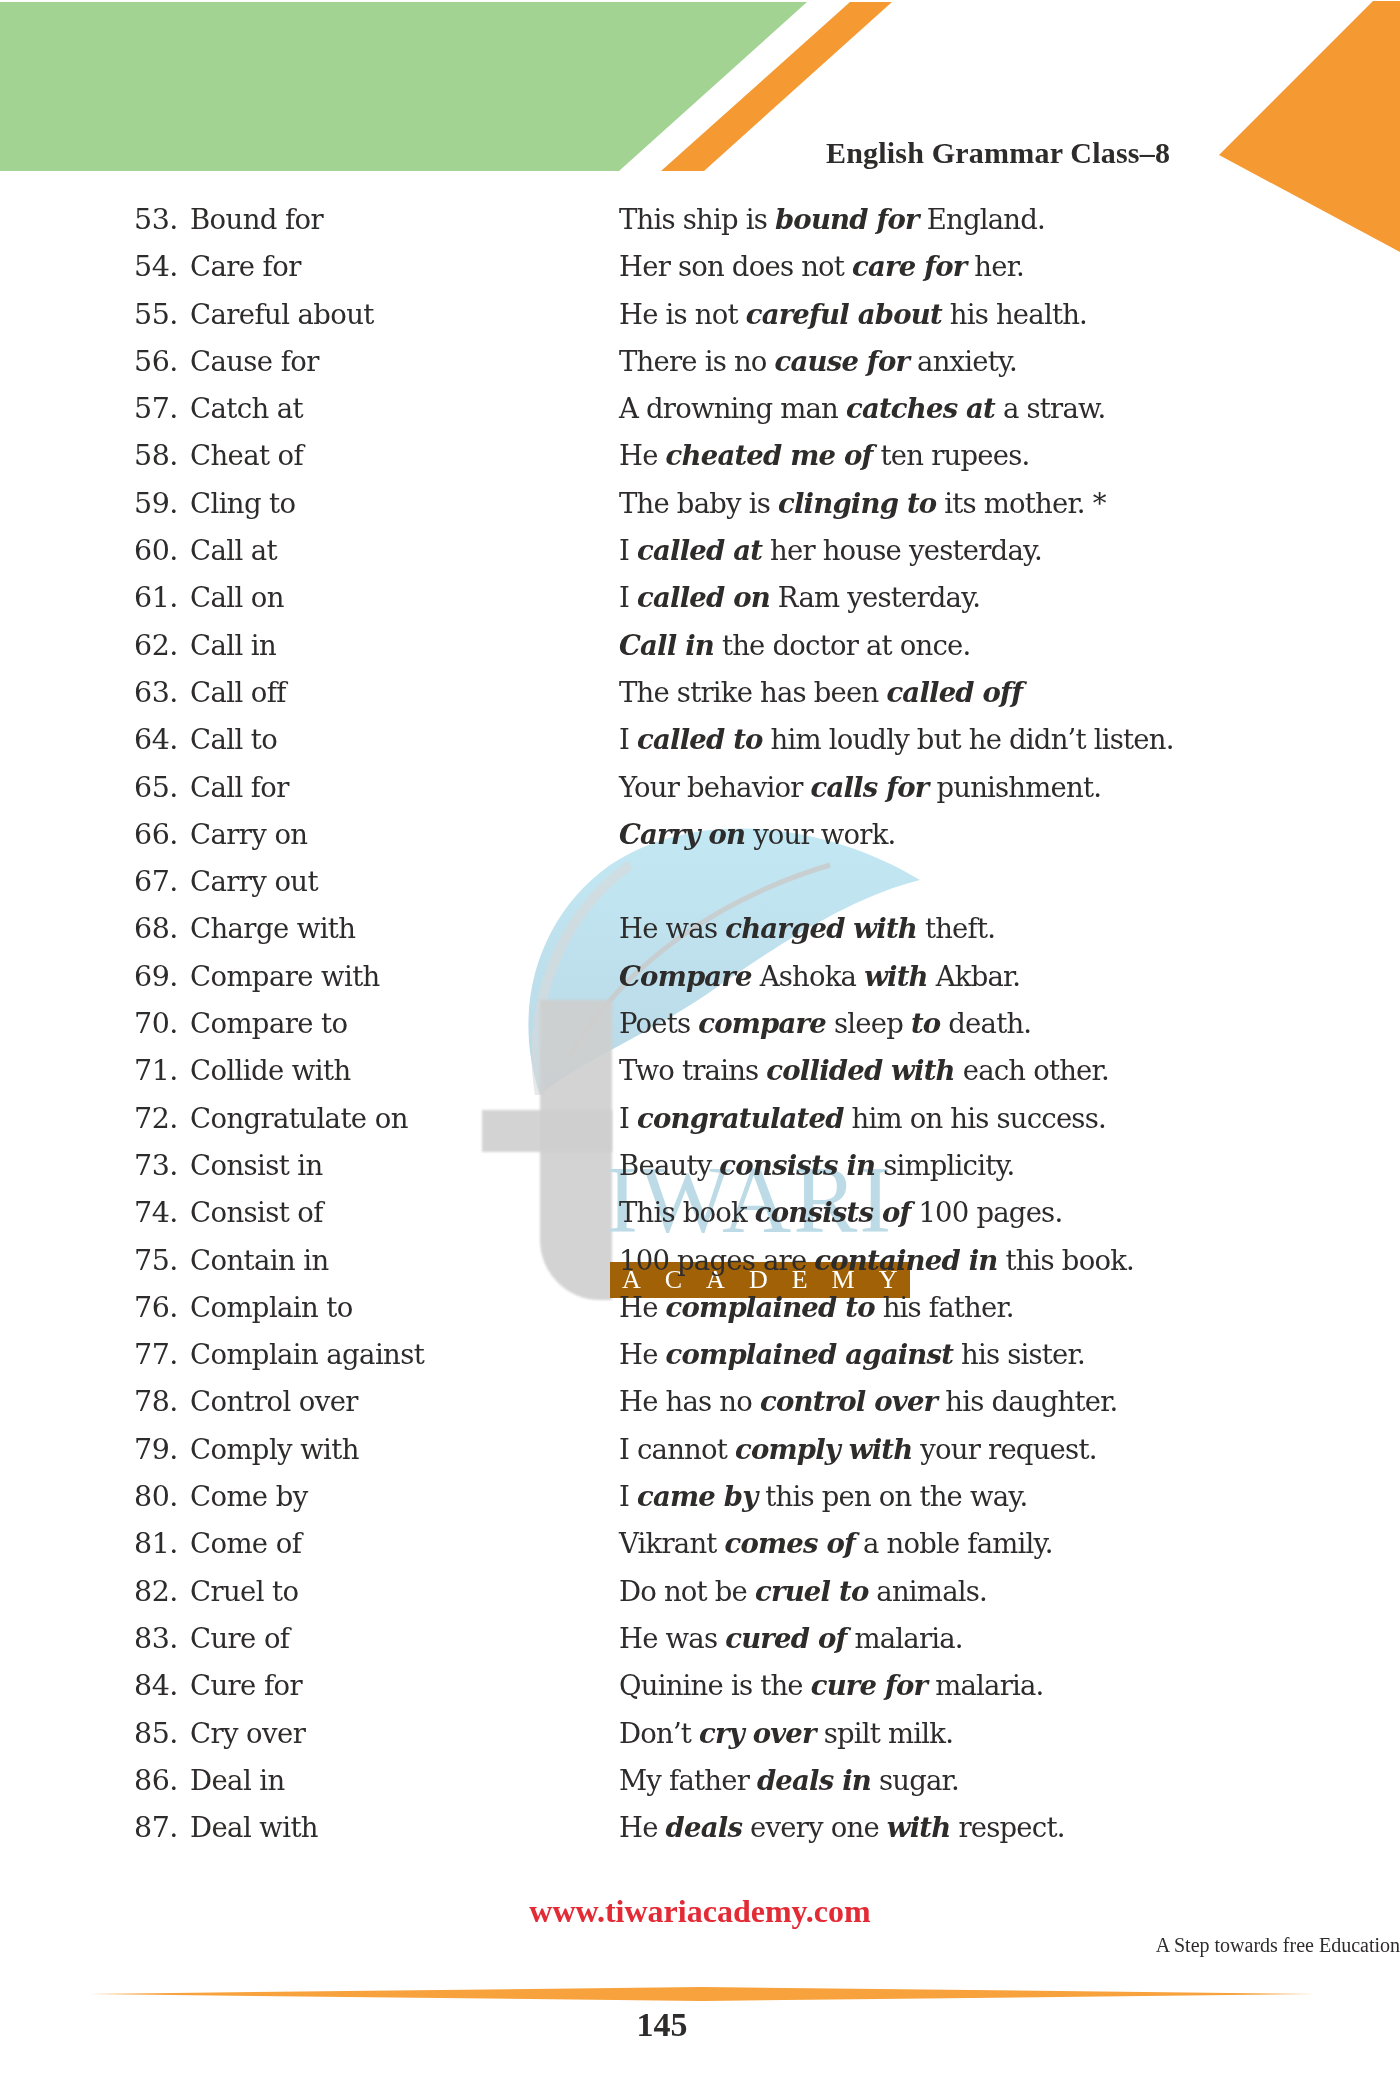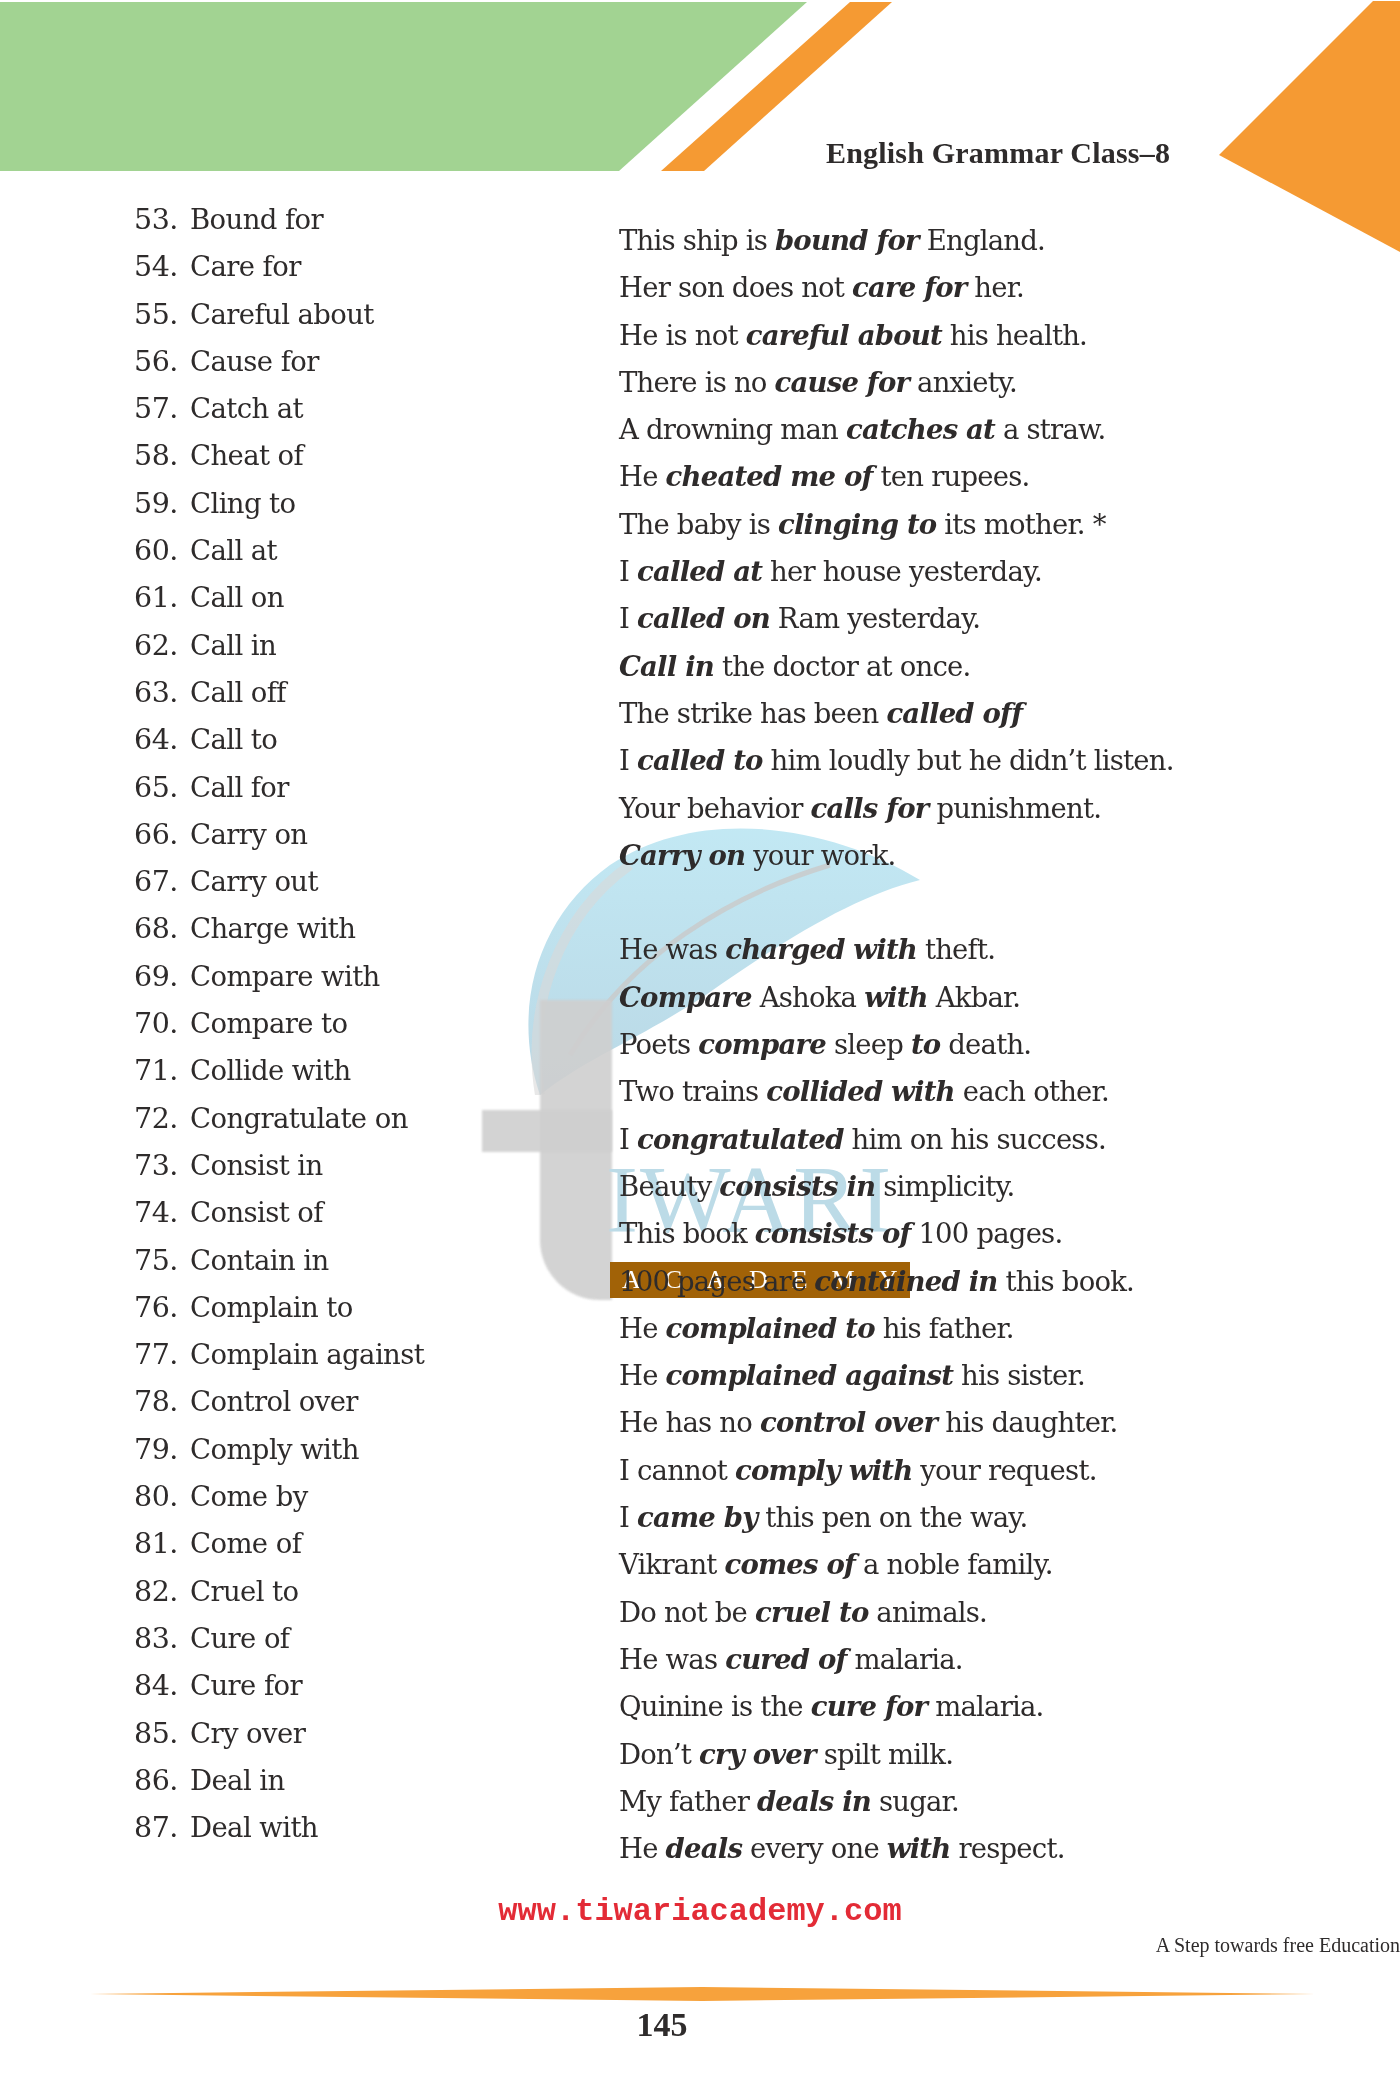--- a/index.html
+++ b/index.html
@@ -32,26 +32,26 @@
     letter-spacing: 24px; line-height: 36px; padding-left: 12px; box-sizing: border-box; overflow: hidden;
   }
 
   .rows { position: absolute; left: 0; top: 196px; width: 1400px; }
   .row {
     position: relative; height: 47.3px; font-size: 28.5px; line-height: 47.3px; white-space: nowrap;
     font-family: "DejaVu Serif", "Liberation Serif", serif;
   }
   .row .num { position: absolute; left: 134px; top: 0; letter-spacing: -0.5px; }
   .row .phrase { position: absolute; left: 190px; top: 0; letter-spacing: -0.6px; font-size: 27.5px; }
-  .row .sentence { position: absolute; left: 619px; top: 0; letter-spacing: -0.8px; font-size: 27.5px; margin-top: 21px; }
+  .row .sentence { position: absolute; left: 619px; top: 0; letter-spacing: -0.8px; font-size: 27.5px; }
   .sentence em { font-style: italic; font-weight: bold; }
 
   .footer-url {
     position: absolute; left: 0; width: 1400px; top: 1893px; text-align: center;
-    font-family: Liberation Mono, monospace; font-weight: bold; font-size: 32px; color: #e32b36;
+    font-family: Liberation Serif, serif; font-weight: bold; font-size: 32px; color: #e32b36;
   }
   .footer-tagline {
     position: absolute; left: 0; width: 1400px; top: 1934px; text-align: right;
     font-family: "Liberation Serif", serif; font-size: 20px; color: #2e2b2b;
   }
   .footer-rule { position: absolute; left: 90px; top: 1986px; width: 1225px; height: 16px; }
   .page-number {
     position: absolute; left: 0; width: 1324px; top: 2006px; text-align: center;
     font-family: "Liberation Serif", serif; font-weight: bold; font-size: 34px; color: #2e2b2b;
   }

